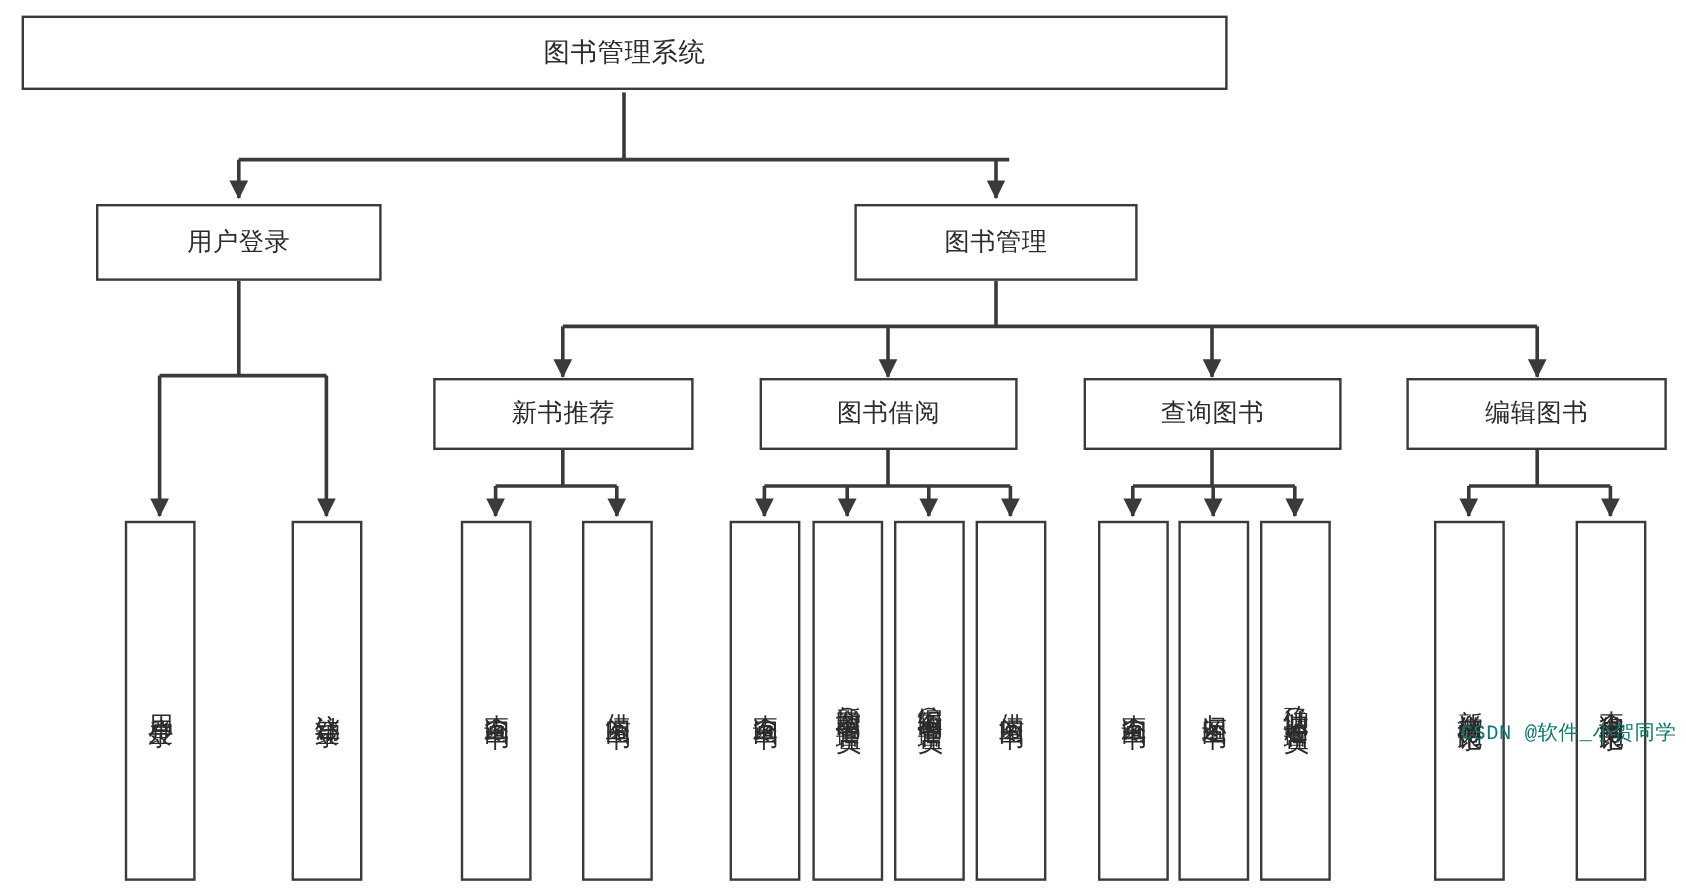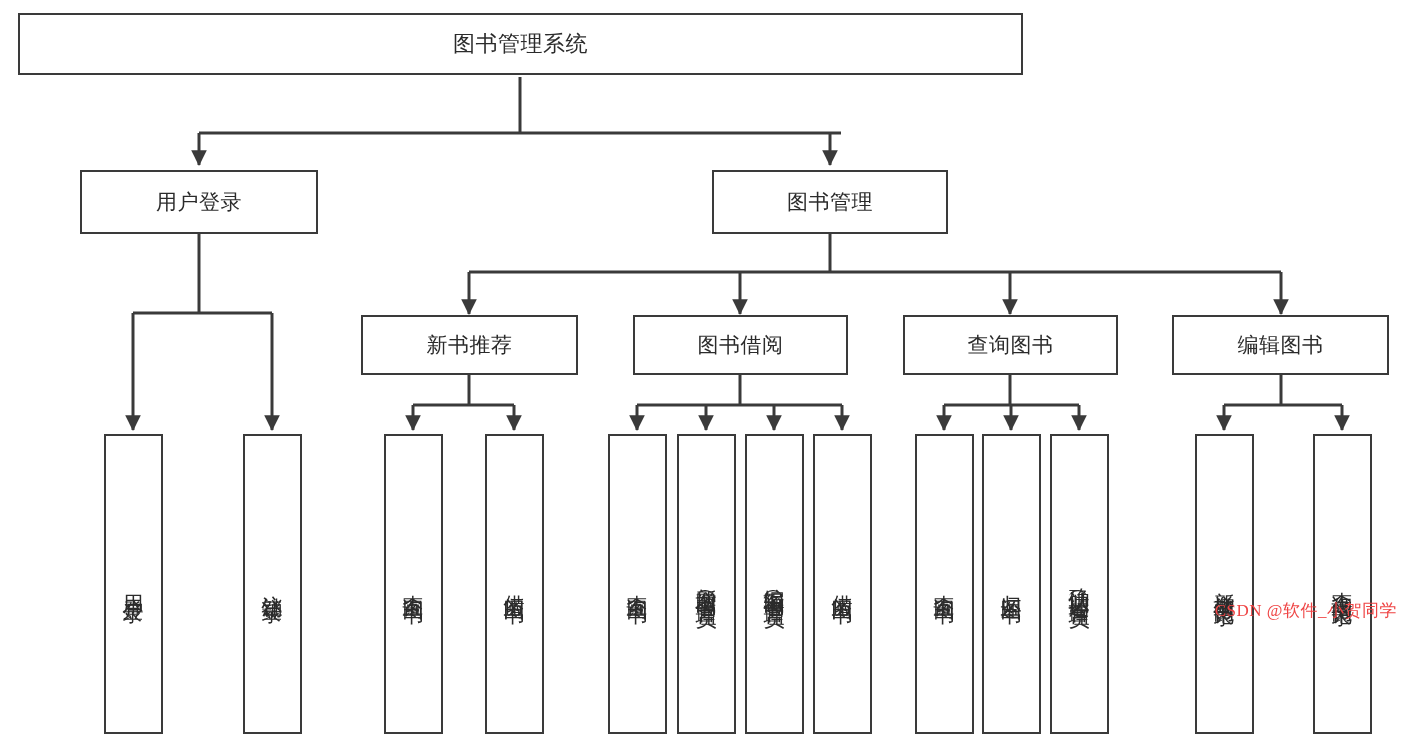--- a/index.html
+++ b/index.html
@@ -42,24 +42,24 @@
     letter-spacing:3px;
     line-height:1;
     white-space:nowrap;
     max-height:284px;
   }
 
   .watermark{
     position:absolute;
     right:8px;bottom:4px;
     font-size:17px;
-    color:#ef4444;
+    color:#0f766e;
     letter-spacing:0.5px;
     white-space:nowrap;
-    font-family:Liberation Serif, serif;
+    font-family:Liberation Mono, monospace;
   }
 </style>
 </head>
 <body>
 
 <div id="canvas">
 
   <svg class="wires" viewBox="0 0 1405 747" xmlns="http://www.w3.org/2000/svg">
     <defs>
       <marker id="arrow" viewBox="0 0 10 10" refX="9.4" refY="5" markerWidth="5.2" markerHeight="5.2" orient="auto-start-reverse">

